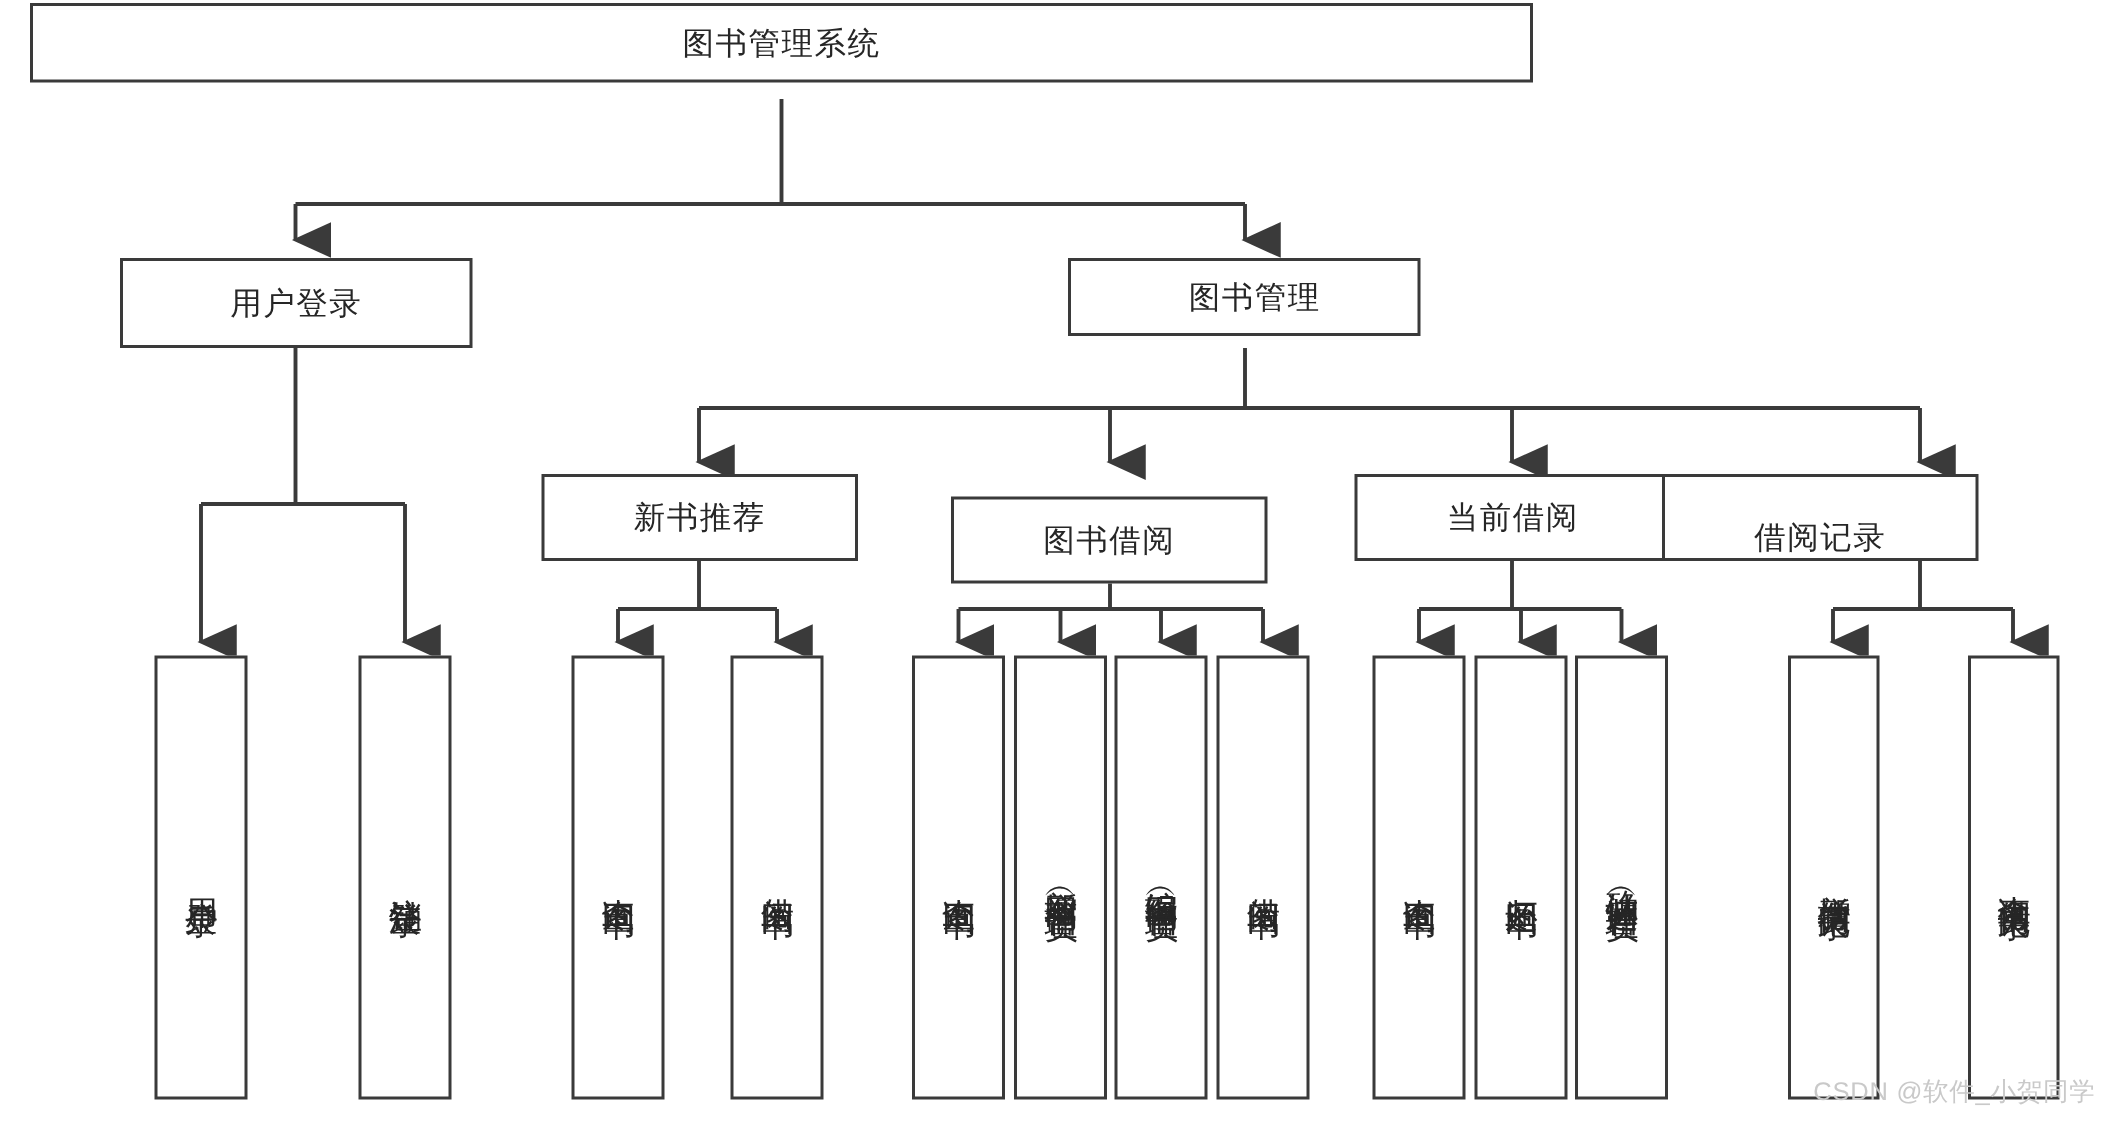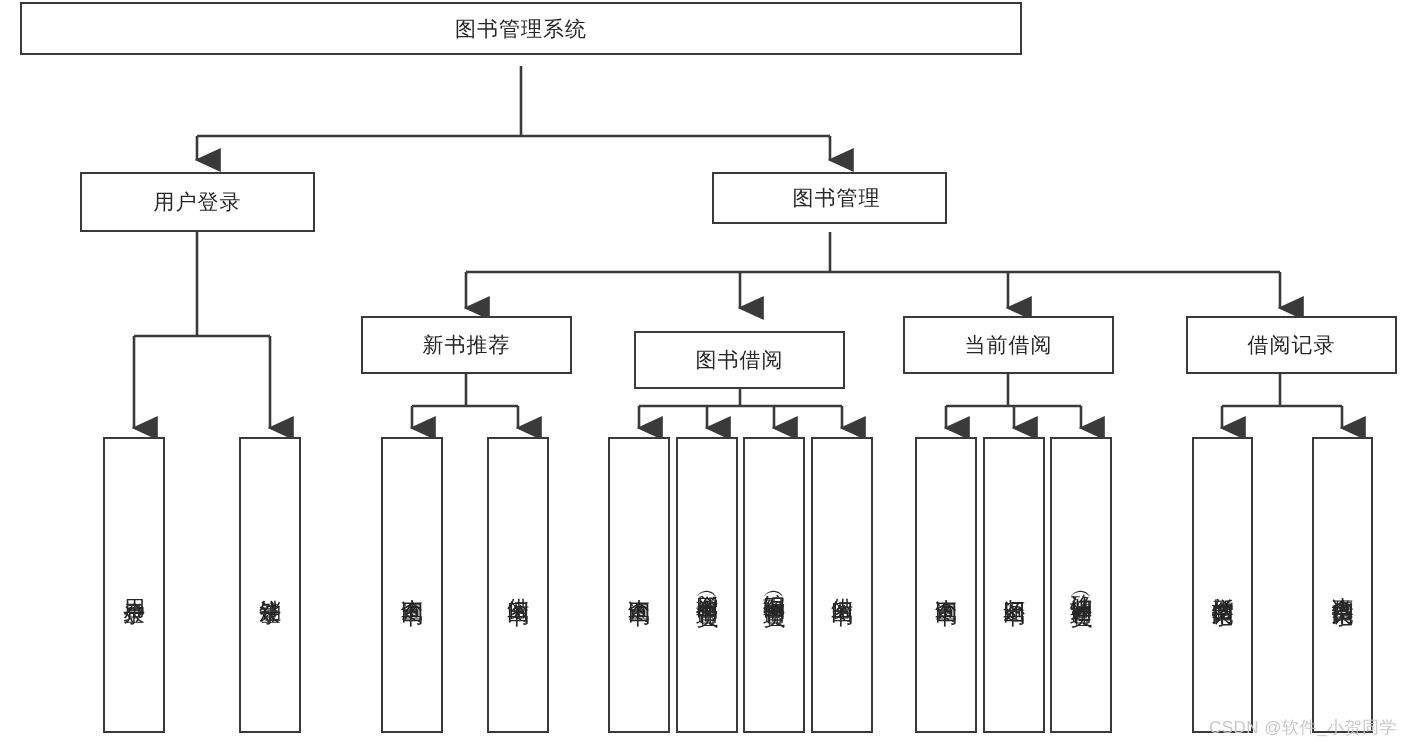--- a/index.html
+++ b/index.html
@@ -133,21 +133,21 @@
 
   <div class="node horiz" style="left:361px; top:316px; width:211px; height:58px;">
     <span>新书推荐</span>
   </div>
   <div class="node horiz" style="left:634px; top:316px; width:211px; height:58px;margin-top:15px;">
     <span>图书借阅</span>
   </div>
   <div class="node horiz" style="left:903px; top:316px; width:211px; height:58px;text-align:right;">
     <span>当前借阅</span>
   </div>
-  <div class="node horiz" style="left:1186px; top:316px; width:211px; height:58px;">
+  <div class="node horiz" style="left:1108px; top:316px; width:211px; height:58px;align-items:flex-end;">
     <span>借阅记录</span>
   </div>
 
   <div class="node vert" style="left:103px; top:437px; width:62px; height:296px;">
     <span class="vtext">用户登录</span>
   </div>
   <div class="node vert" style="left:239px; top:437px; width:62px; height:296px;">
     <span class="vtext">注销登录</span>
   </div>
 

